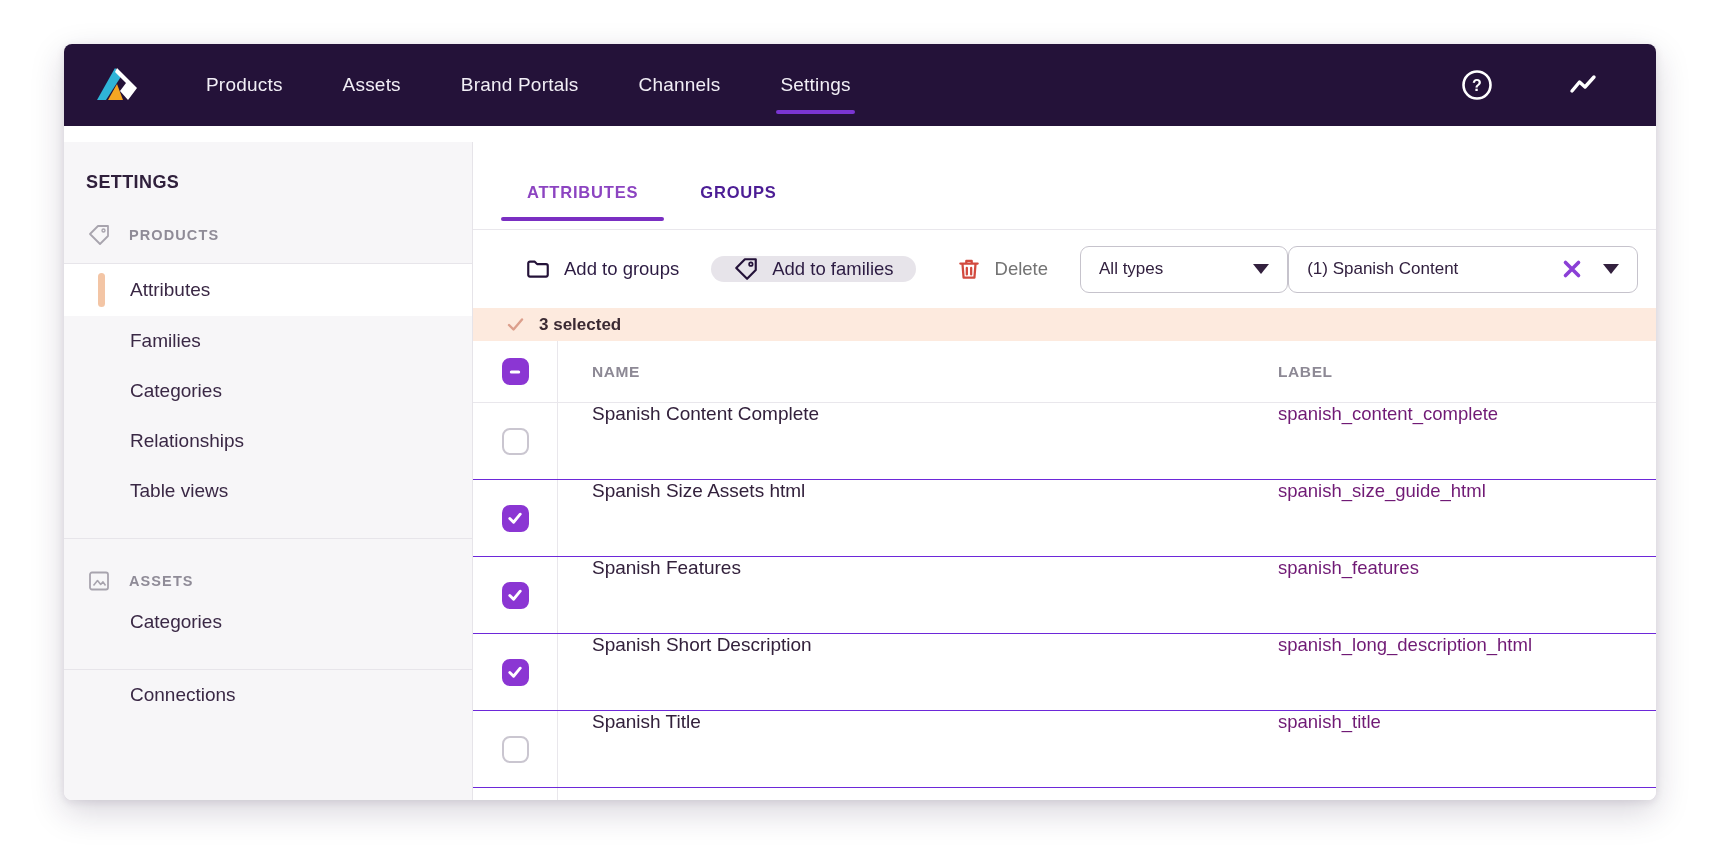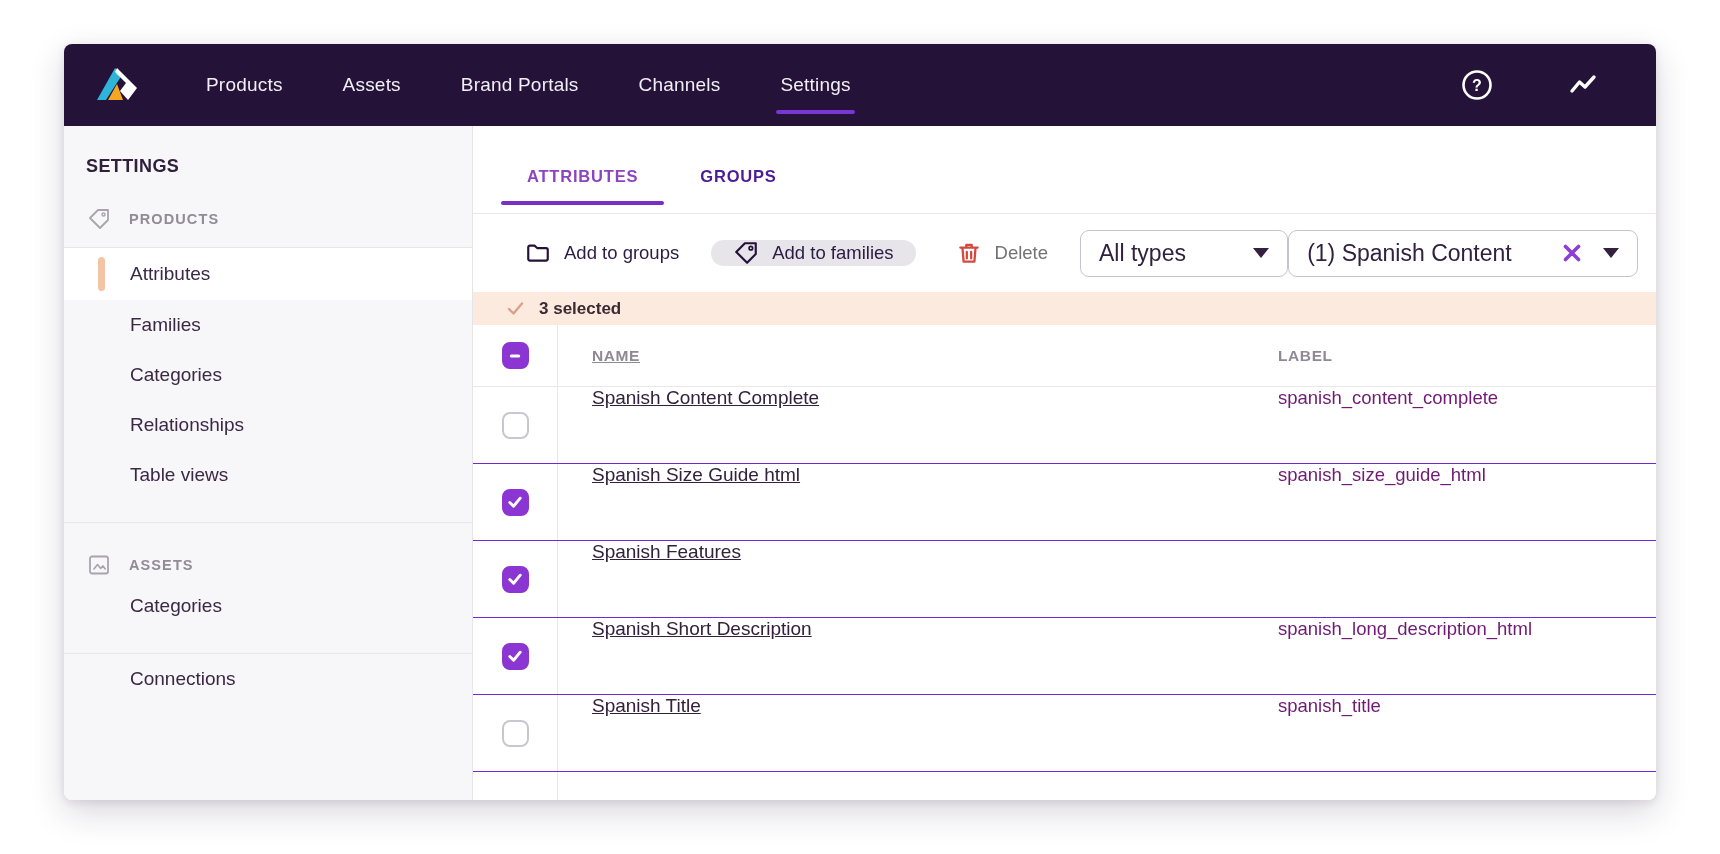--- a/index.html
+++ b/index.html
@@ -2,21 +2,21 @@
 <html><head>
 <meta charset="utf-8">
 <style>
   * { margin:0; padding:0; box-sizing:border-box; }
   html,body { width:1720px; height:854px; background:#ffffff; font-family:"Liberation Sans", sans-serif; overflow:hidden; }
 
   .card {
     position:absolute; left:64px; top:44px; width:1592px; height:756px;
     border-radius:8px; background:#ffffff;
     box-shadow:0 12px 34px rgba(40,20,60,.18), 0 2px 8px rgba(40,20,60,.10);
-    overflow:hidden; display:flex; flex-direction:column;
+    overflow:hidden; display:flex; flex-direction:column;gap:16px;
   }
 
   
   .topnav {
     height:82px; background:#241239; display:flex; align-items:center;
     padding:0 56px 0 30px; flex-shrink:0;
   }
   .logo { width:46px; height:46px; margin-right:64px; flex-shrink:0; }
   .nav-items { display:flex; align-items:center; gap:56px; }
   .nav-item {
@@ -77,41 +77,41 @@
   .tool-btn { display:flex; align-items:center; gap:13px; cursor:pointer; font-size:18.5px; color:#2c1b42; white-space:nowrap; }
   .tool-icon { width:26px; height:26px; flex-shrink:0; }
   .btn-families { background:#e7e4ea; border-radius:14px; padding:0 22px; margin-left:32px; }
   .btn-delete { margin-left:40px; color:#737373; }
   .select {
     display:flex; align-items:center; height:47px; border:1px solid #c6c3cc;
     border-radius:9px; padding:0 18px; cursor:pointer; background:#fff;
   }
   .select-types { width:218px; margin-left:32px; }
   .select-groups { width:368px; margin-left:auto; margin-right:18px; }
-  .select-value { font-size:23px; color:#32203f; white-space:nowrap; }
+  .select-value { font-size:17px; color:#32203f; white-space:nowrap; }
   .caret { width:0; height:0; border-left:8px solid transparent; border-right:8px solid transparent; border-top:10px solid #33203e; margin-left:auto; }
   .clear-x { width:22px; height:22px; margin-left:auto; margin-right:20px; cursor:pointer; flex-shrink:0; }
   .select-groups .caret { margin-left:0; }
 
   .selected-banner {
     height:33px; background:#fdeade; display:flex; align-items:center;
     padding-left:33px; gap:14px; flex-shrink:0;
   }
   .banner-check { width:19px; height:19px; }
   .banner-text { font-size:17px; font-weight:bold; color:#3b2a33; }
 
   
   .table { flex:1; display:flex; flex-direction:column; min-height:0; }
   .thead { height:62px; display:flex; align-items:center; border-bottom:1px solid #e9e7ec; flex-shrink:0; }
   .trow  { height:77px; display:flex; align-items:flex-start; border-bottom:1px solid #6d28d9; flex-shrink:0; }
   .col-check {
     width:85px; align-self:stretch; display:flex; align-items:center; justify-content:center;
     border-right:1px solid #e9e7ec; flex-shrink:0;
   }
-  .col-name { flex:1; padding-left:34px; min-width:0;text-decoration:underline; }
+  .col-name { flex:1; padding-left:34px; min-width:0; }
   .col-label { width:378px; flex-shrink:0;margin-left:36px; }
   .th { font-size:15.5px; font-weight:bold; letter-spacing:.6px; color:#8d8995; }
   .cell-name { font-size:19px; color:#33213c; }
   .cell-label { font-size:18.5px; color:#701a75; }
   .row-tail { flex:1; display:flex; min-height:0; }
   .row-tail .col-check { border-bottom:none; }
 
   .checkbox {
     width:27px; height:27px; border-radius:8px; background:#fff;
     border:2px solid #cac6d0; display:flex; align-items:center; justify-content:center;
@@ -265,33 +265,34 @@
         </div>
 
         <div class="trow">
           <div class="col-check">
             <span class="checkbox checked">
               <svg viewBox="0 0 19 19" width="18" height="18">
                 <polyline points="4,10 8,14 15,5.5" fill="none" stroke="#ffffff" stroke-width="3" stroke-linecap="round" stroke-linejoin="round"></polyline>
               </svg>
             </span>
           </div>
-          <div class="col-name cell-name">Spanish Size Guide html</div>
+          <div class="col-name cell-name">Spanish Size Assets html</div>
           <div class="col-label cell-label">spanish_size_guide_html</div>
         </div>
 
         <div class="trow">
           <div class="col-check">
             <span class="checkbox checked">
               <svg viewBox="0 0 19 19" width="18" height="18">
                 <polyline points="4,10 8,14 15,5.5" fill="none" stroke="#ffffff" stroke-width="3" stroke-linecap="round" stroke-linejoin="round"></polyline>
               </svg>
             </span>
           </div>
           <div class="col-name cell-name">Spanish Features</div>
+          <div class="col-label cell-label">spanish_features</div>
         </div>
 
         <div class="trow">
           <div class="col-check">
             <span class="checkbox checked">
               <svg viewBox="0 0 19 19" width="18" height="18">
                 <polyline points="4,10 8,14 15,5.5" fill="none" stroke="#ffffff" stroke-width="3" stroke-linecap="round" stroke-linejoin="round"></polyline>
               </svg>
             </span>
           </div>

